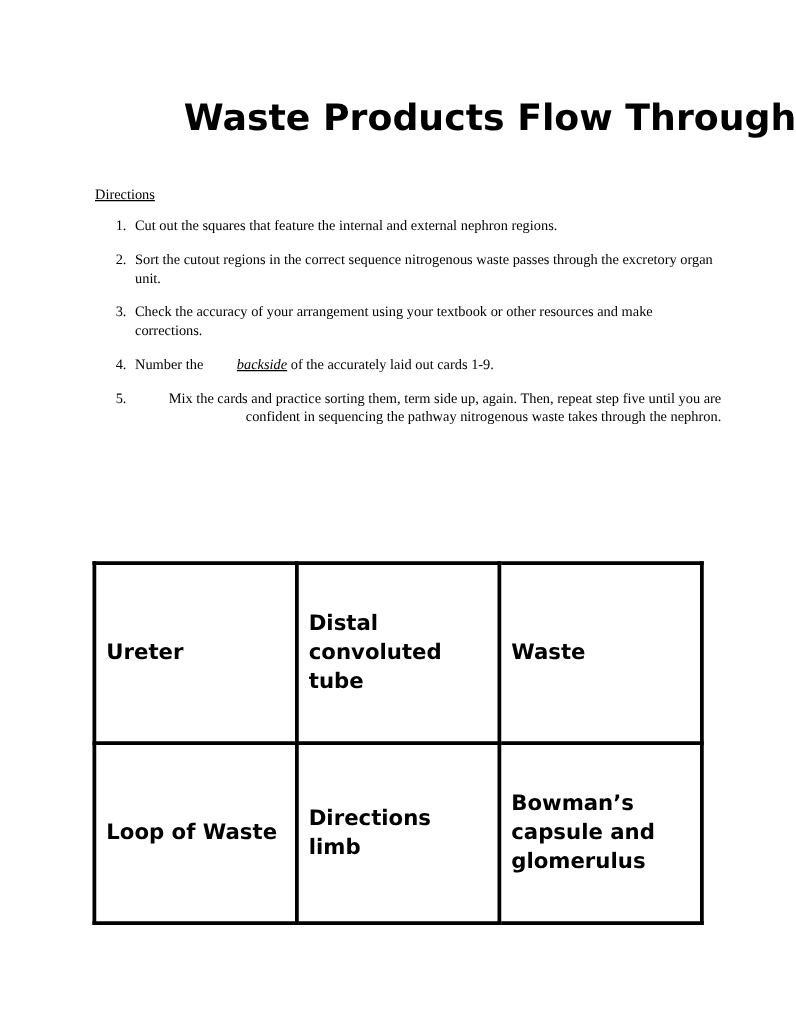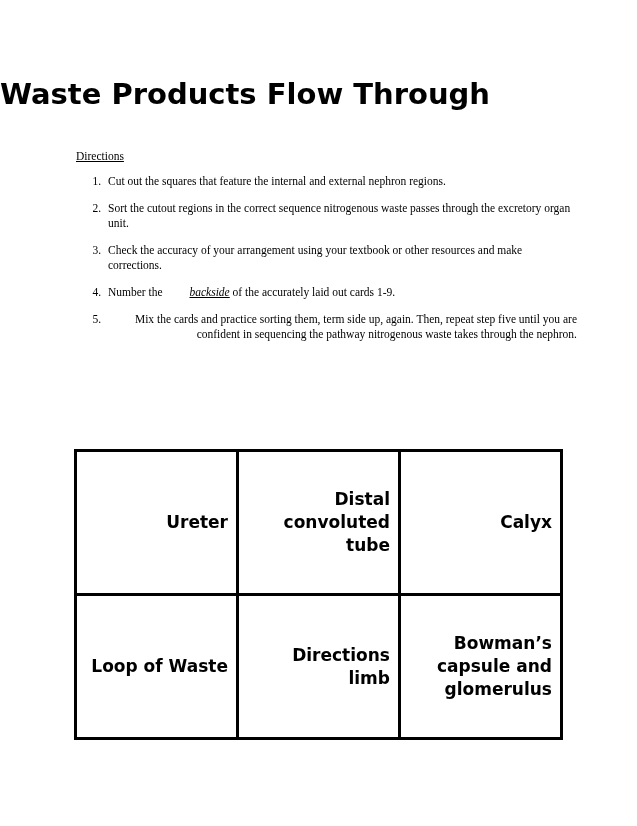--- a/index.html
+++ b/index.html
@@ -17,21 +17,21 @@
   }
   .page {
     width: 637px;
     height: 826px;
     box-sizing: border-box;
     padding: 0;
     position: relative;
   }
   .title-block {
     padding-top: 72px;
-    text-align: left;
+    text-align: right;
   }
   .title-line {
     font-family: "DejaVu Sans", sans-serif;
     font-weight: bold;
     font-size: 29px;
     line-height: 44px;
     letter-spacing: 0px;
   }
   .directions-wrap {
     margin-top: 34px;
@@ -74,21 +74,21 @@
     border-collapse: collapse;
     box-sizing: border-box;
   }
   table.card-grid {
     table-layout: fixed;
   }
   table.card-grid td {
     border: 3px solid #000000;
     width: 33.33%;
     height: 144px;
-    text-align: right;
+    text-align: left;
     vertical-align: middle;
     font-family: "DejaVu Sans", sans-serif;
     font-weight: bold;
     font-size: 17px;
     line-height: 23px;
     padding: 4px 8px;
     box-sizing: border-box;
   }
 </style>
 </head>
@@ -109,21 +109,21 @@
       <li><span>Number the </span><span class="underline-italic">backside</span><span> of the accurately laid out cards 1-9.</span></li>
       <li>Mix the cards and practice sorting them, term side up, again. Then, repeat step five until you are confident in sequencing the pathway nitrogenous waste takes through the nephron.</li>
     </ol>
   </div>
 
   <table class="card-grid">
     <tbody>
         <tr>
       <td>Ureter</td>
       <td>Distal convoluted tube</td>
-      <td>Calyx</td>
+      <td>Waste</td>
     </tr>
     <tr>
       <td>Loop of Waste</td>
       <td>Directions limb</td>
       <td>Bowman’s capsule and glomerulus</td>
     </tr>
   </tbody>
     </table>
 
 </div>

